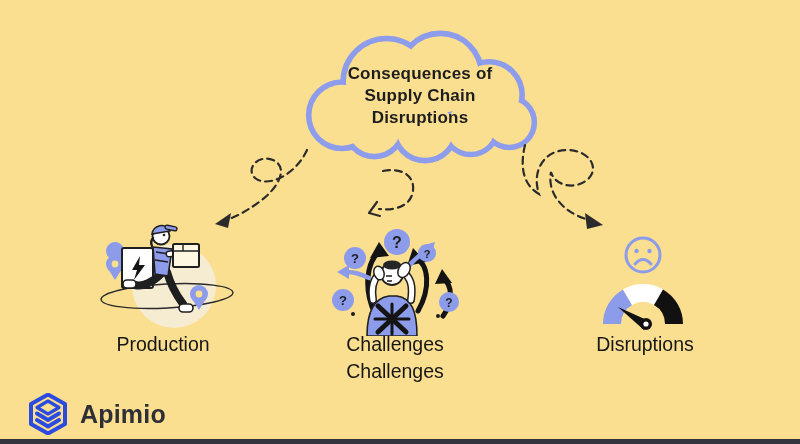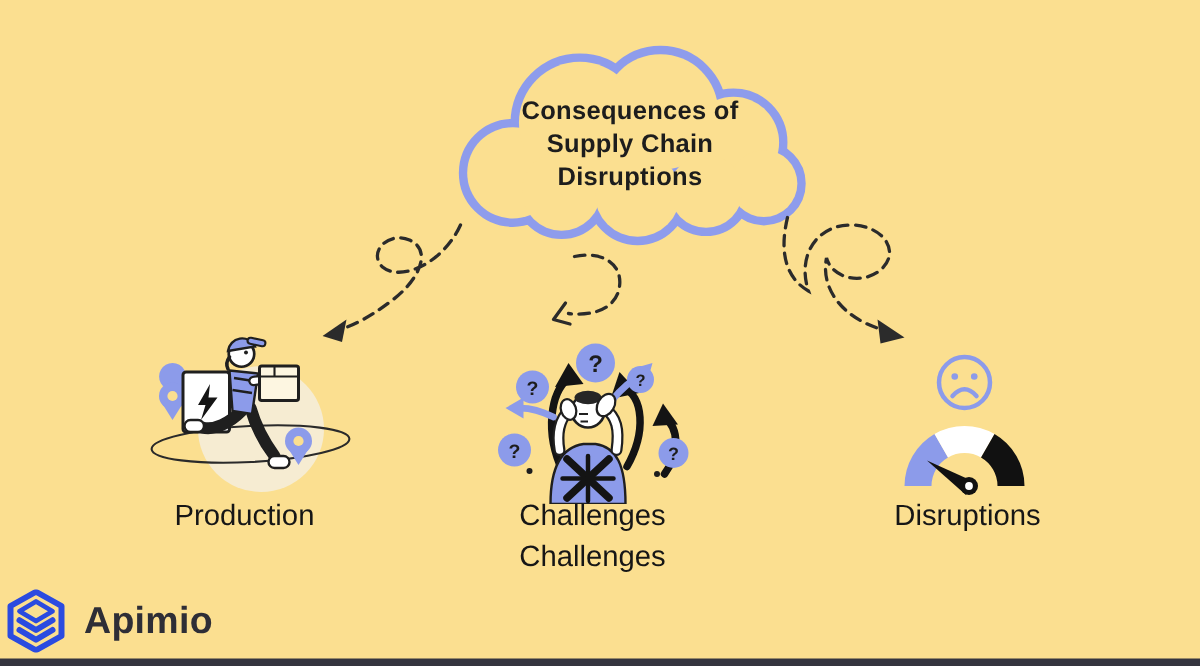--- a/index.html
+++ b/index.html
@@ -29,21 +29,21 @@
   
   .item-label{
     top:331px;width:220px;text-align:center;
     font-size:19.5px;font-weight:400;line-height:27px;color:#161616;
   }
   .label-production{left:53px;}
   .label-inventory{left:285px;}
   .label-customer{left:535px;}
   .item-label span{display:block;}
   
-  .logo{left:4px;top:392px;width:200px;height:44px;display:flex;align-items:center;gap:12px;}
+  .logo{left:28px;top:392px;width:200px;height:44px;display:flex;align-items:center;gap:12px;}
   .logo-icon{width:40px;height:42px;flex:0 0 auto;}
   .logo-text{font-size:25px;font-weight:700;color:#2e2e36;letter-spacing:.2px;}
   
   .bottom-bar{left:0;bottom:0;width:800px;height:5px;background:#34343e;}
 </style>
 </head>
 <body>
 
 <div class="stage">
 

